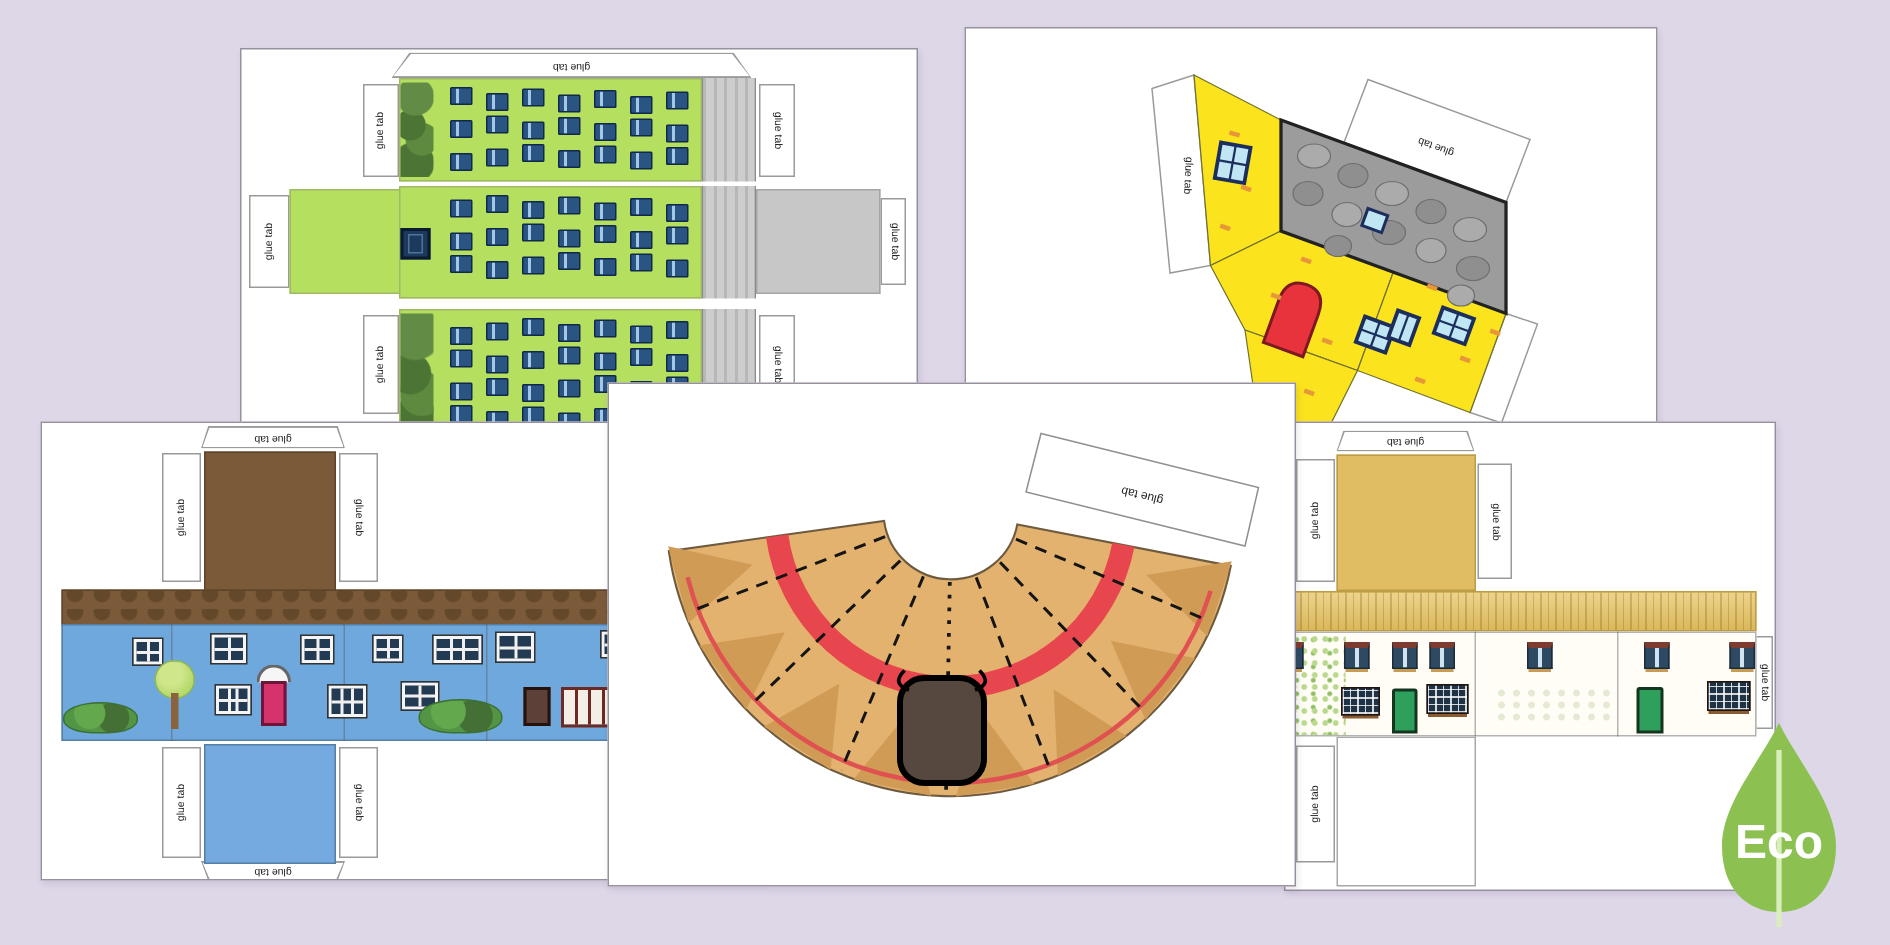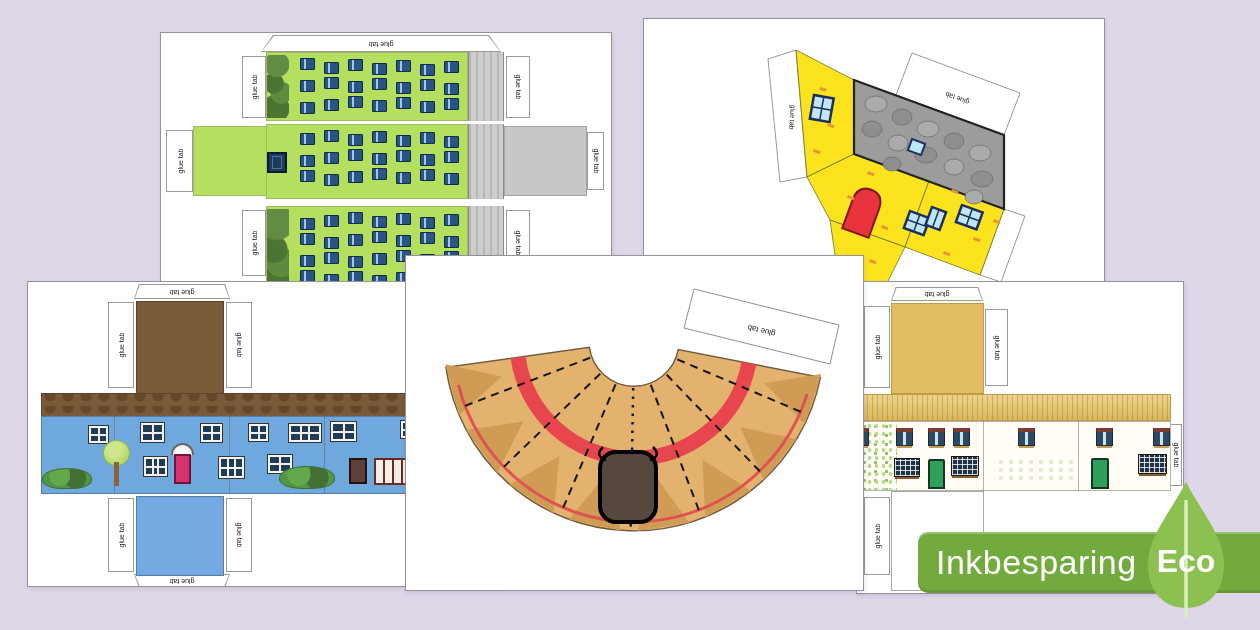--- a/index.html
+++ b/index.html
@@ -337,21 +337,18 @@
         <line x1="260.7" y1="118.8" x2="357.9" y2="219.5"></line>
         <line x1="271.3" y1="103.4" x2="400.2" y2="158.1"></line>
       </g>
       <line x1="227.2" y1="132.0" x2="224.7" y2="271.9" stroke="#151515" stroke-width="2.5" stroke-dasharray="2.5 6"></line>
       <rect x="194" y="196" width="56" height="70" rx="16" fill="#56483e" stroke="#000" stroke-width="4"></rect>
       <path d="M200 204 q-12 -4 -3 -13" fill="none" stroke="#000" stroke-width="2.5"></path>
       <path d="M244 204 q12 -4 3 -13" fill="none" stroke="#000" stroke-width="2.5"></path>
     </svg>
   </div>
 
-  <div id="badge-bar" style="background: rgb(115, 170, 62);">
-    <span id="badge-label">Inkbesparing</span>
-  </div>
   <svg id="eco-leaf" width="84" height="140" viewBox="0 0 84 140">
     <path d="M42 2 C 28 30, 4 56, 4 84 C 4 113, 21 128, 42 128 C 63 128, 80 113, 80 84 C 80 56, 56 30, 42 2 Z" fill="#8cc152"></path>
     <line x1="42" y1="20" x2="42" y2="138" stroke="#d9edbd" stroke-width="3.5"></line>
   </svg>
   <div id="eco-label">Eco</div>
 </div>
 
 </body></html>

